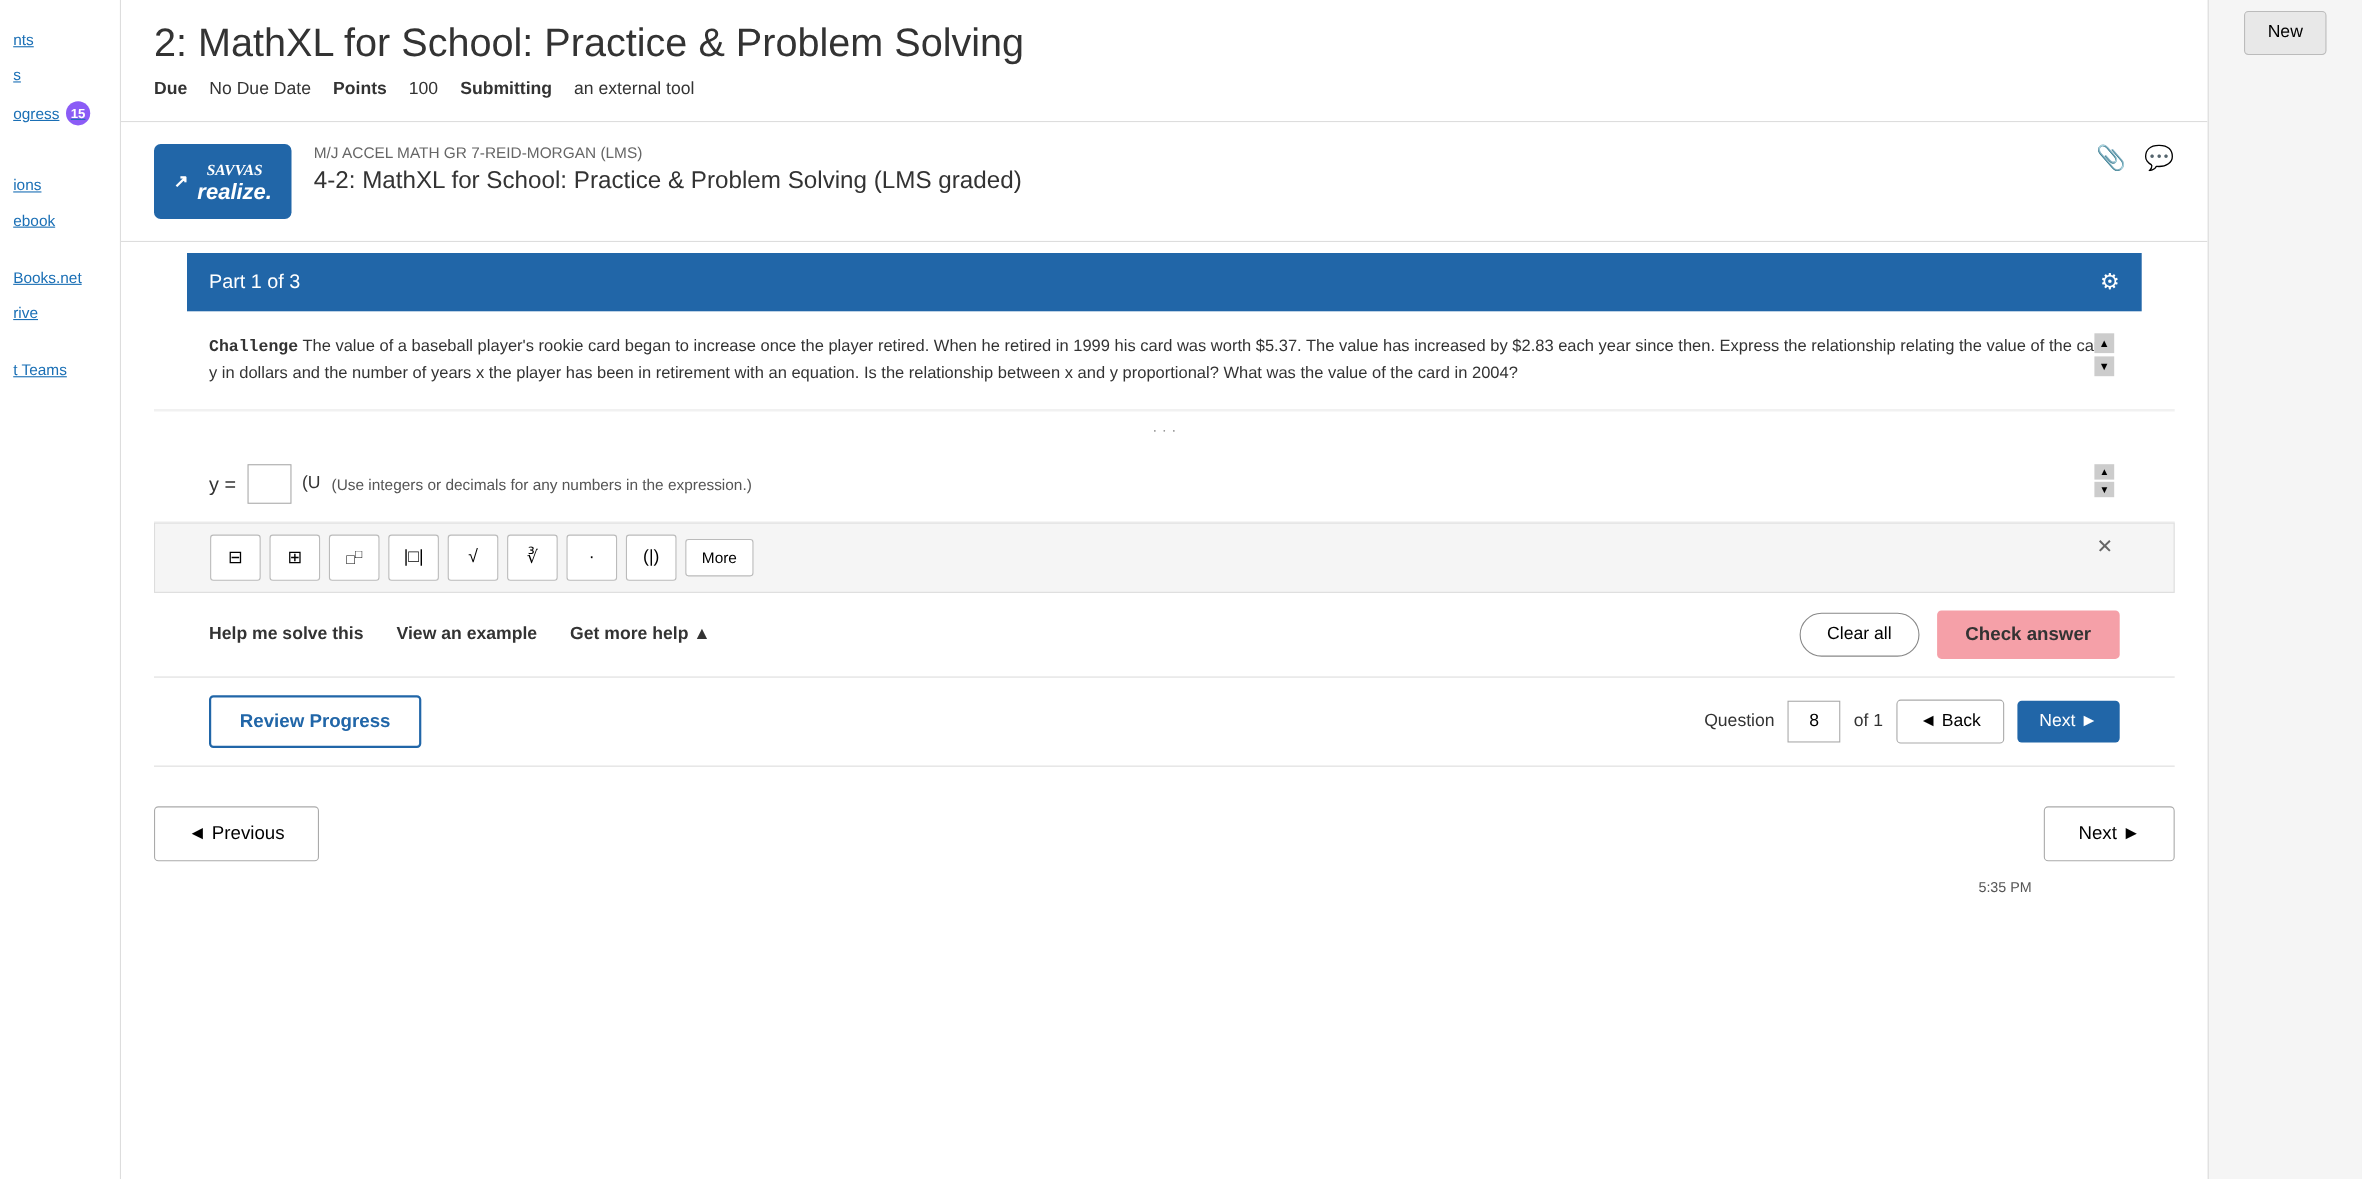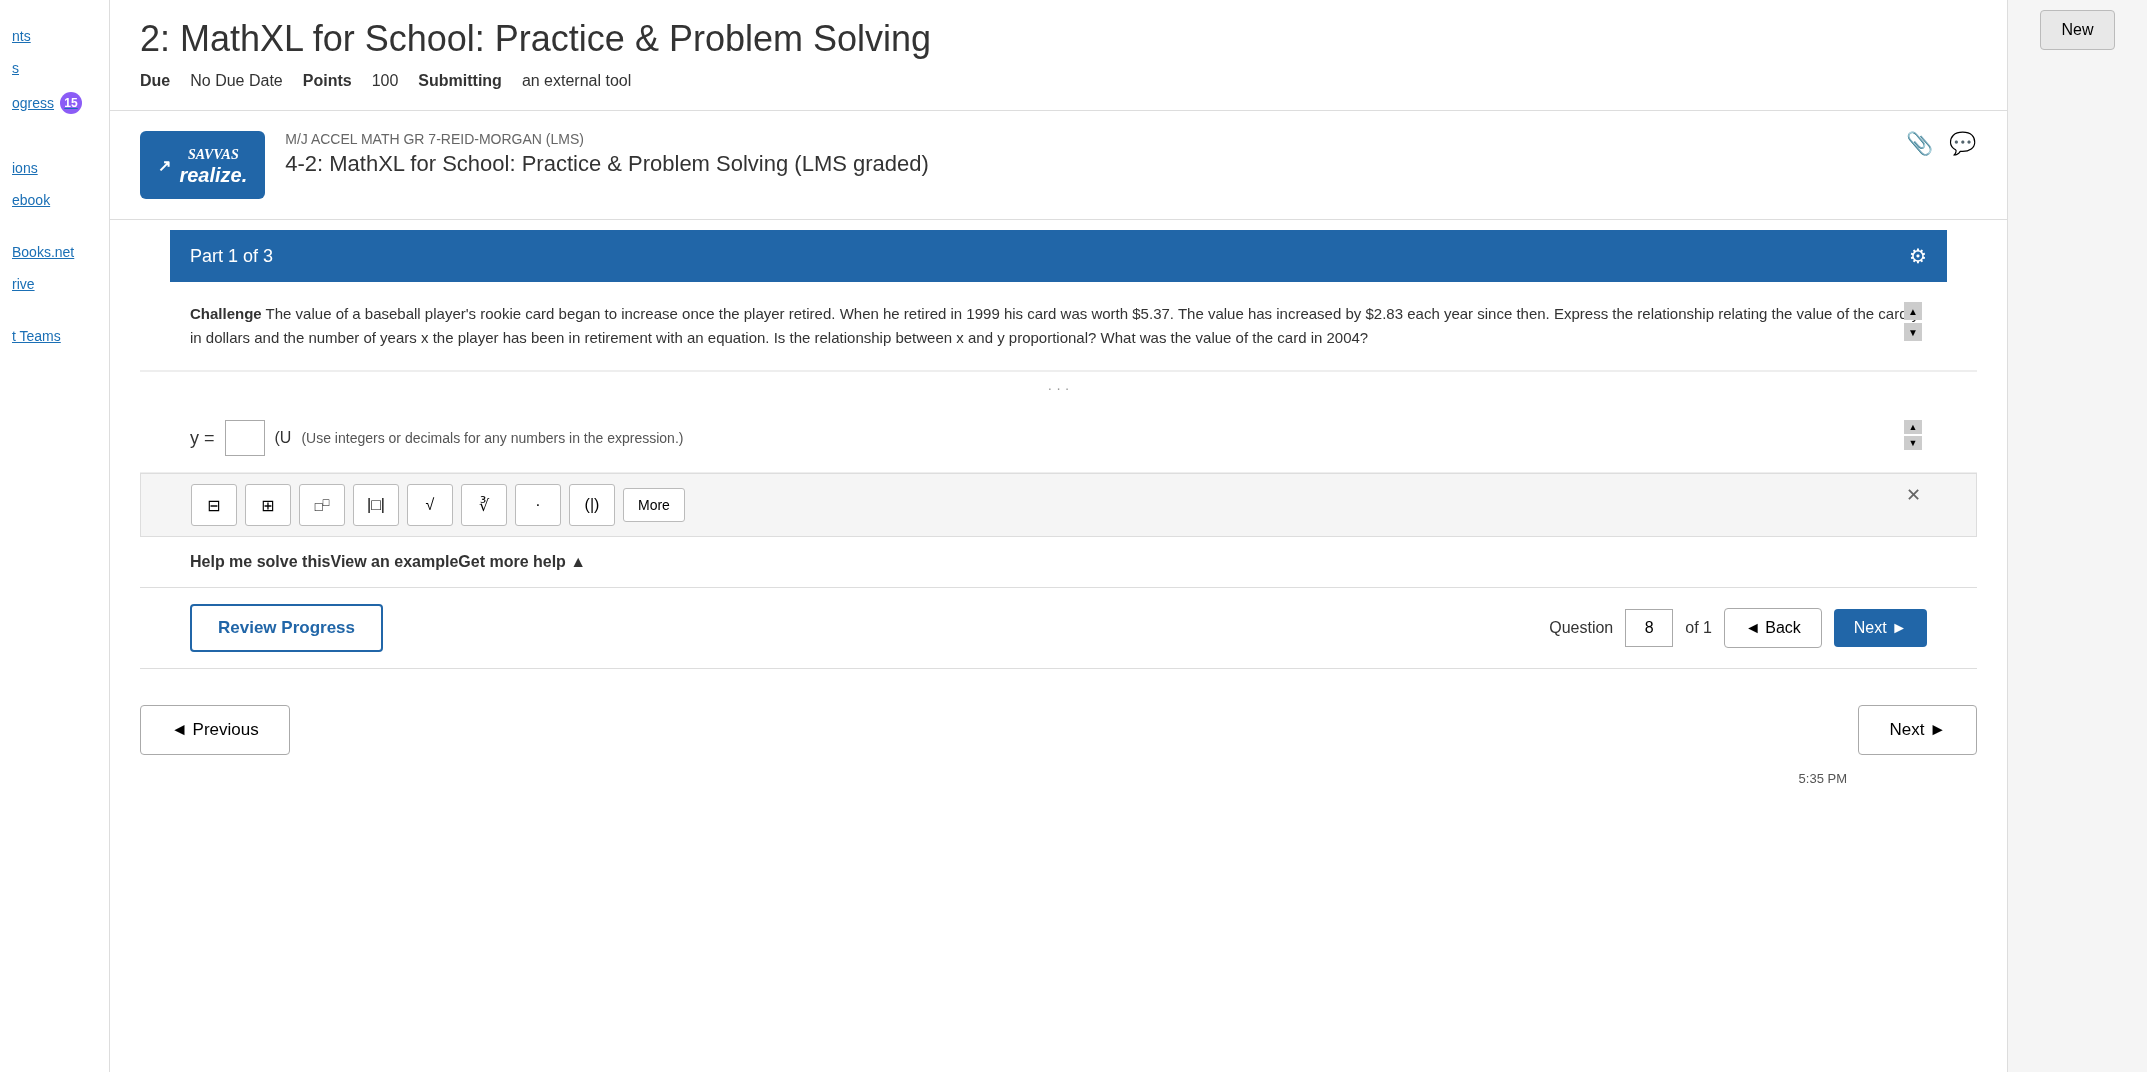--- a/index.html
+++ b/index.html
@@ -153,20 +153,21 @@
       position: relative;
       border-bottom: 1px solid #eee;
     }
     .challenge-text {
       font-size: 15px;
       line-height: 1.6;
       color: #333;
     }
     .challenge-text .bold {
       font-weight: bold;
+      font-family: Liberation Mono, monospace;
     }
     .scroll-indicator {
       position: absolute;
       right: 55px;
       top: 20px;
       display: flex;
       flex-direction: column;
       gap: 3px;
     }
     .scroll-btn {
@@ -271,20 +272,21 @@
       font-size: 18px;
       cursor: pointer;
       color: #666;
     }
 
     
     .help-row {
       padding: 16px 50px;
       display: flex;
       align-items: center;
+      gap: 30px;
       border-bottom: 1px solid #ddd;
     }
     .help-link {
       font-size: 16px;
       color: #333;
       cursor: pointer;
       font-weight: bold;
       text-decoration: none;
     }
     .get-more-help {
@@ -560,20 +562,24 @@
       <button class="more-btn">
         <span>More</span>
       </button>
       <span class="toolbar-close">✕</span>
     </div>
 
     <div class="help-row">
       <a class="help-link">Help me solve this</a>
       <a class="help-link">View an example</a>
       <span class="get-more-help">Get more help ▲</span>
+      <div class="help-row-right">
+        <button class="clear-all-btn">Clear all</button>
+        <button class="check-answer-btn">Check answer</button>
+      </div>
     </div>
 
     <div class="nav-row">
       <button class="review-progress-btn">Review Progress</button>
       <div class="question-nav">
         <span class="question-label">Question</span>
         <input class="question-input" type="text" value="8" style="">
         <span class="of-total">of 1</span>
         <button class="back-btn">◄ Back</button>
         <button class="next-nav-btn">Next ►</button>

